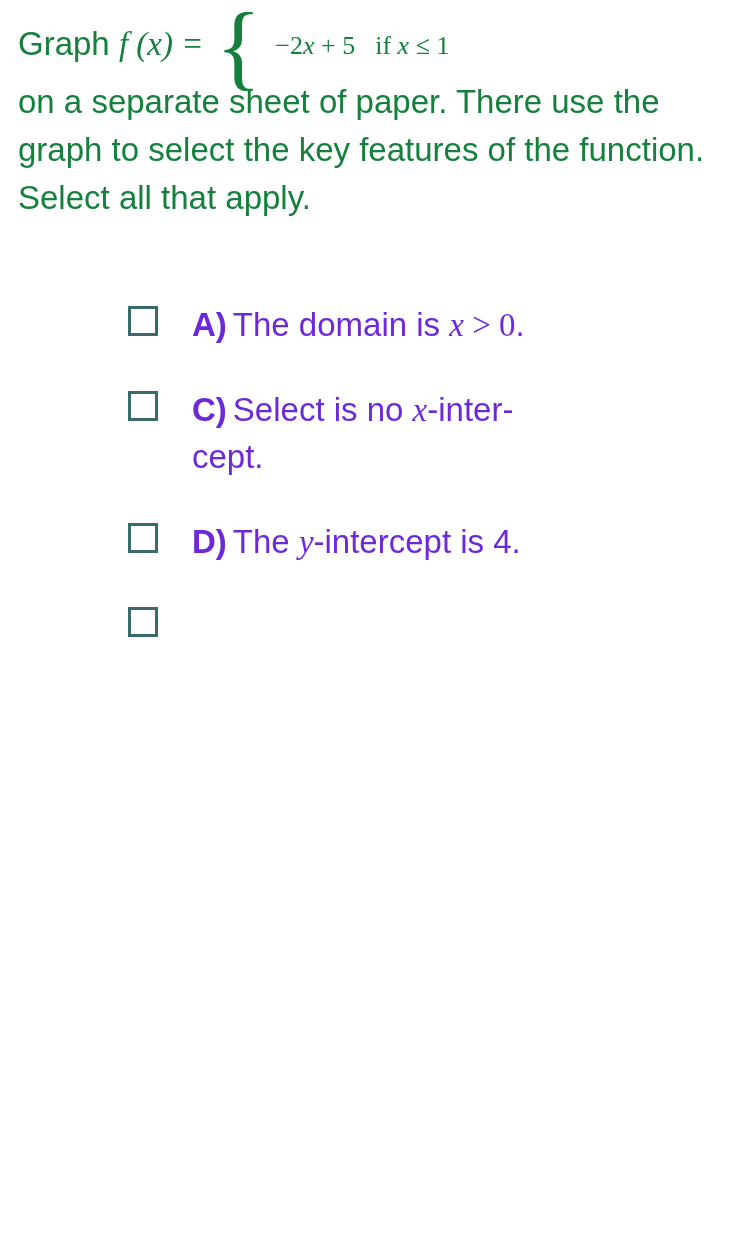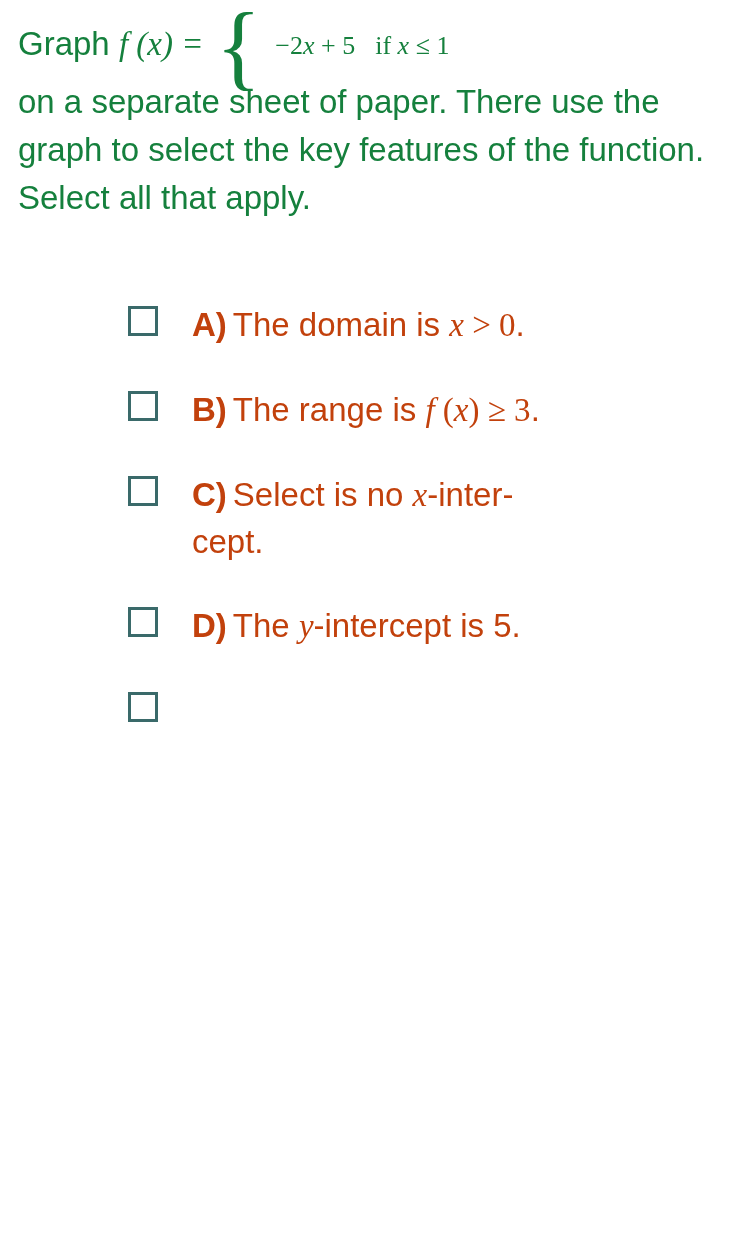--- a/index.html
+++ b/index.html
@@ -67,21 +67,21 @@
     border: 3px solid #3a6a6a;
     box-sizing: border-box;
     margin-top: 4px;
     margin-right: 34px;
     background: #fff;
     cursor: pointer;
   }
   .option-text {
     font-size: 33px;
     line-height: 1.42;
-    color: #c2410c;
+    color: #6d28d9;
   }
   .option-text .letter {
     font-weight: 700;
     margin-right: 6px;
   }
   .option-text .body {
     font-weight: 400;
   }
   .tm { font-family: "Times New Roman", Times, serif; }
   .nowrap { white-space: nowrap; }
@@ -104,38 +104,32 @@
 
   <div class="options">
 
     <div class="option-row">
       <div class="checkbox"></div>
       <div class="option-text">
         <span class="letter">A)</span><span class="body"><span>The domain is </span><span class="tm nowrap"><span class="mi">x</span> &gt; 0</span><span>.</span></span>
       </div>
     </div>
 
-    <div class="option-row">
-      <div class="checkbox"></div>
-      <div class="option-text">
-        <span class="letter">B)</span><span class="body"><span>The range is </span><span class="tm nowrap"><span class="mi">f</span> (<span class="mi">x</span>) ≥ 3</span><span>.</span></span>
-      </div>
-    </div>
 
     <div class="option-row">
       <div class="checkbox"></div>
       <div class="option-text">
         <span class="letter">C)</span><span class="body"><span>Select is no </span><span class="tm mi">x</span>-inter-<br>cept.</span>
       </div>
     </div>
 
     <div class="option-row">
       <div class="checkbox"></div>
       <div class="option-text">
-        <span class="letter">D)</span><span class="body"><span>The </span><span class="tm mi">y</span><span>-intercept is 5.</span></span>
+        <span class="letter">D)</span><span class="body"><span>The </span><span class="tm mi">y</span><span>-intercept is 4.</span></span>
       </div>
     </div>
 
 
     <div class="option-row">
       <div class="checkbox"></div>
     </div>
 
   </div>
 </div>

